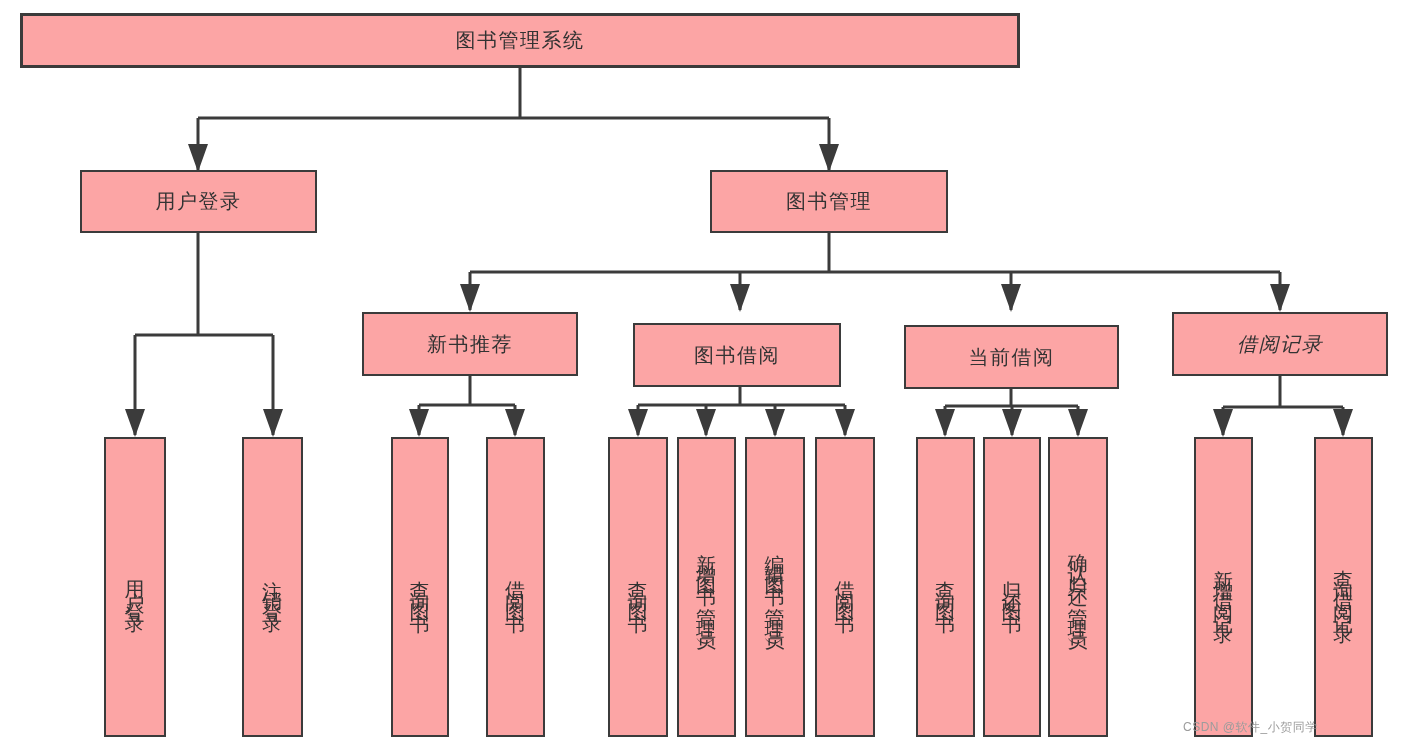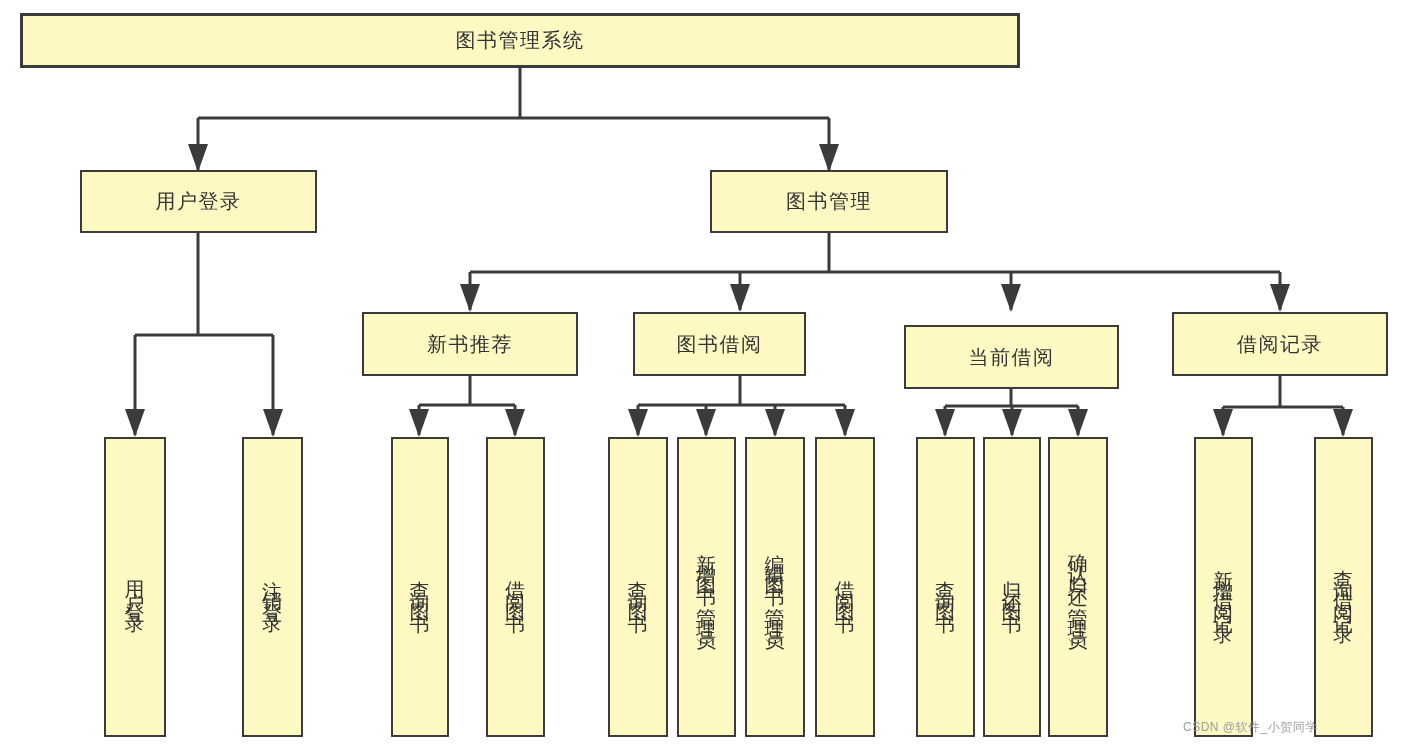--- a/index.html
+++ b/index.html
@@ -2,21 +2,21 @@
 <html><head>
 <meta charset="utf-8">
 <style>
   html,body { margin:0; padding:0; background:#ffffff; }
   .canvas {
     position:relative; width:1405px; height:747px; background:#ffffff;
     font-family:"Liberation Sans", sans-serif; overflow:hidden;
   }
   .connectors { position:absolute; left:0; top:0; width:1405px; height:747px; }
   .node {
-    position:absolute; box-sizing:border-box; background:#fef9c3;
+    position:absolute; box-sizing:border-box; background:#fca5a5;
     border:2.5px solid #3b3b3b; display:flex; align-items:center; justify-content:center;
   }
   .node.root { border-width:3px; }
   .node .label {
     font-size:20px; color:#333333; letter-spacing:1.5px; white-space:nowrap;
   }
   .node.vbox .label {
     writing-mode:vertical-rl; text-orientation:mixed;
     letter-spacing:11px; white-space:normal; line-height:1;
   }
@@ -55,27 +55,27 @@
   <div class="node" style="left:80px; top:170px; width:237px; height:63px;">
     <span class="label">用户登录</span>
   </div>
   <div class="node" style="left:710px; top:170px; width:238px; height:63px;">
     <span class="label">图书管理</span>
   </div>
 
   <div class="node" style="left:362px; top:312px; width:216px; height:64px;">
     <span class="label">新书推荐</span>
   </div>
-  <div class="node" style="left:633px; top:312px; width:173px; height:64px;">
+  <div class="node" style="left:633px; top:323px; width:208px; height:64px;">
     <span class="label">图书借阅</span>
   </div>
   <div class="node" style="left:904px; top:325px; width:215px; height:64px;">
     <span class="label">当前借阅</span>
   </div>
-  <div class="node" style="left:1172px; top:312px; width:216px; height:64px;">
+  <div class="node" style="left:1172px; top:312px; width:216px; height:64px;font-style:italic;">
     <span class="label">借阅记录</span>
   </div>
 
   <div class="node vbox" style="left:104px; top:437px; width:62px; height:300px;">
     <span class="label">用户登录</span>
   </div>
   <div class="node vbox" style="left:242px; top:437px; width:61px; height:300px;">
     <span class="label">注销登录</span>
   </div>
 

